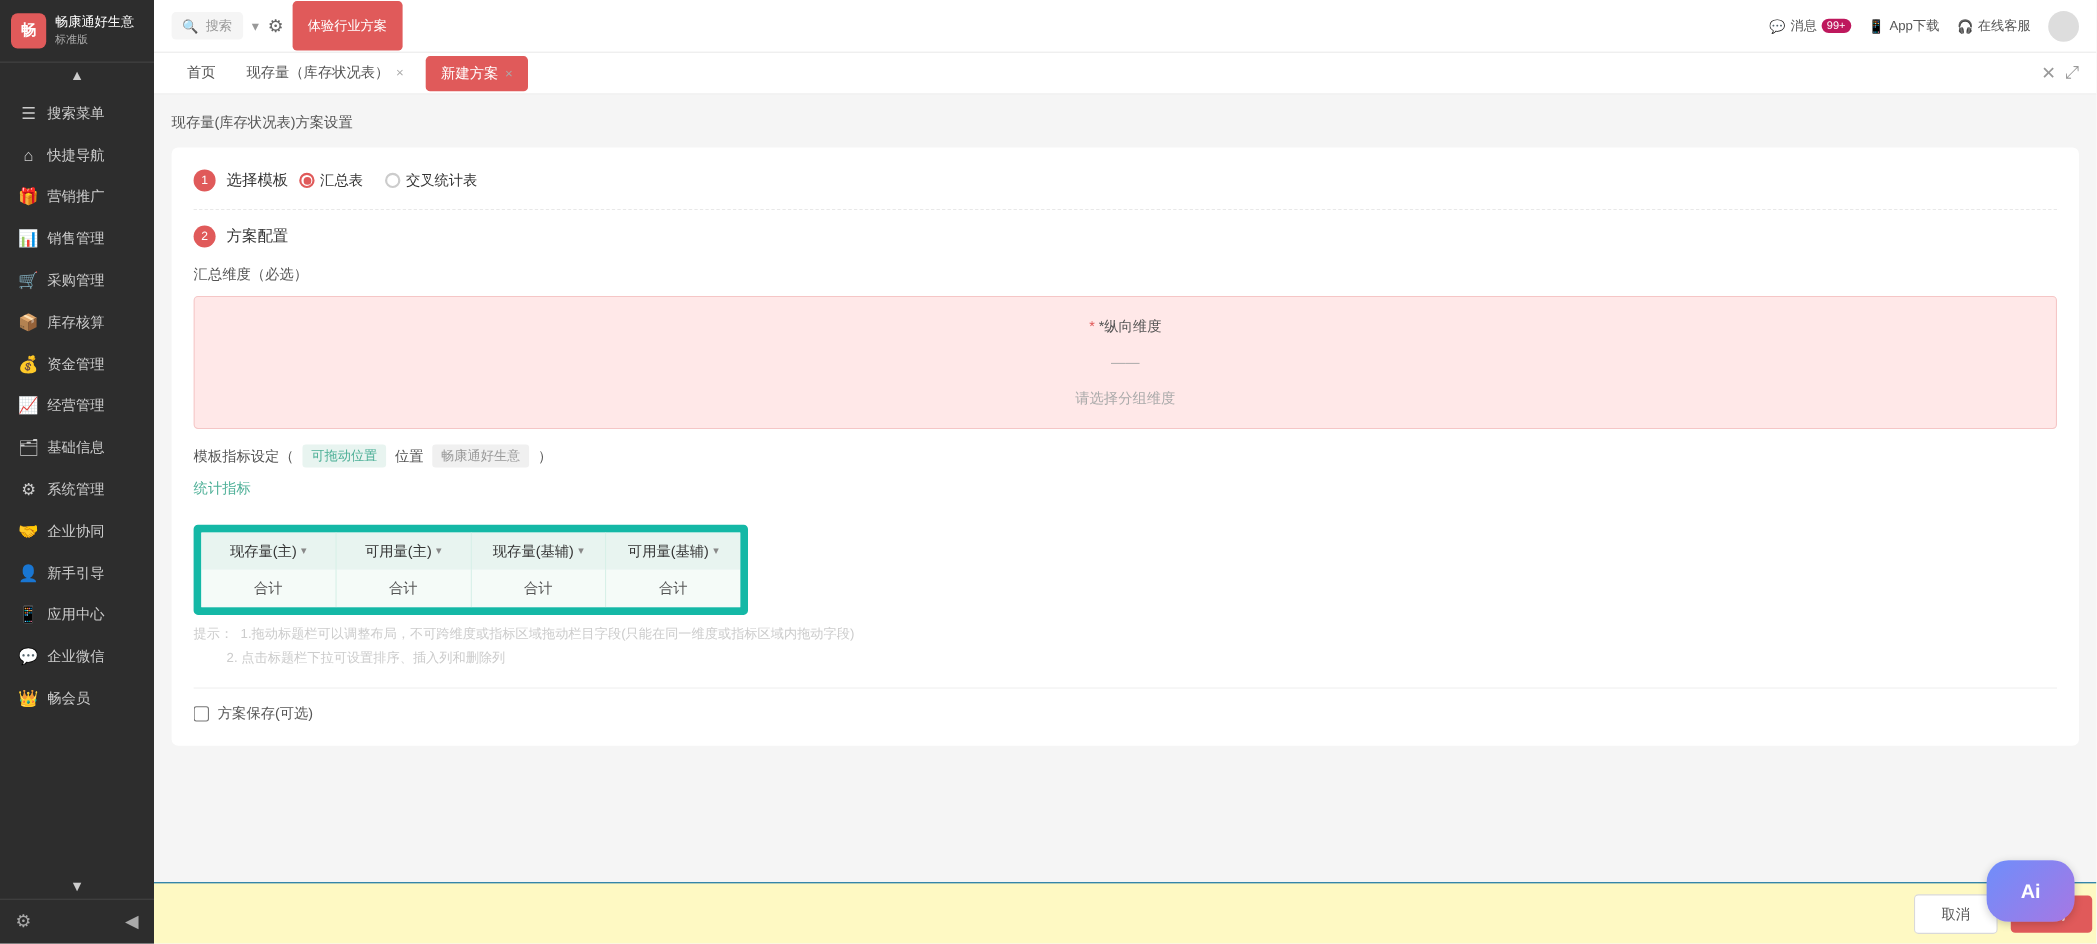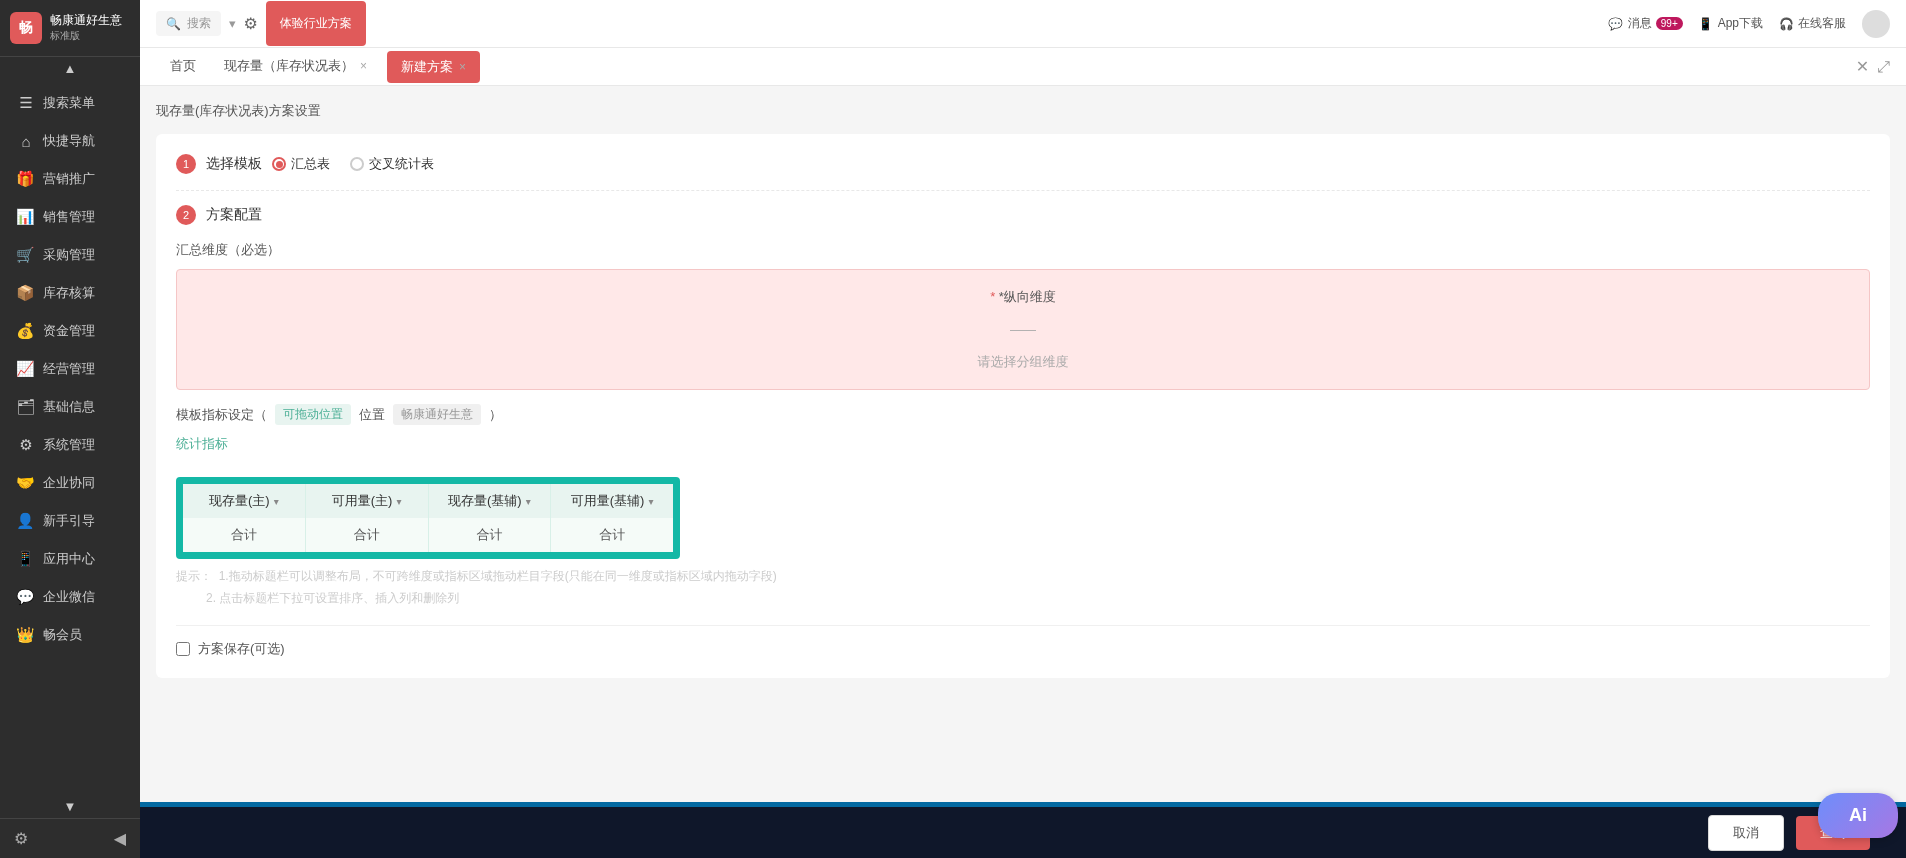--- a/index.html
+++ b/index.html
@@ -191,37 +191,37 @@
     
     .save-row {
       display: flex; align-items: center; gap: 8px;
       margin-top: 16px; padding-top: 14px; border-top: 1px solid #f0f0f0;
     }
     .save-checkbox { width: 14px; height: 14px; cursor: pointer; }
     .save-label { font-size: 13px; color: #555; }
 
     
     .bottom-bar {
-      background: #0f172a; border-top: 5px solid #0369a1;
+      background: #fef9c3; border-top: 1px solid #0369a1;
       height: 56px; display: flex; align-items: center; justify-content: flex-end;
-      padding: 0 36px; gap: 12px; flex-shrink: 0;
+      padding: 0 4px; gap: 12px; flex-shrink: 0;
     }
     .btn-cancel {
       background: #fff; border: 1px solid #d9d9d9; border-radius: 4px;
       padding: 8px 24px; cursor: pointer; font-size: 13px; color: #555;
     }
     .btn-query {
       background: #e05a5a; border: none; border-radius: 4px;
       padding: 8px 24px; cursor: pointer; font-size: 13px; color: #fff;
     }
 
     
     .ai-fab {
-      position: fixed; right: 8px; bottom: 20px;
-      width: 80px; height: 45px;
+      position: fixed; right: 20px; bottom: 20px;
+      width: 80px; height: 56px;
       background: linear-gradient(135deg, #6e8efb, #a777e3);
       border-radius: 20px;
       display: flex; align-items: center; justify-content: center;
       color: #fff; font-size: 18px; font-weight: bold; cursor: pointer;
       box-shadow: 0 2px 8px rgba(0,0,0,0.2);
     }
 
     
     .sidebar-scroll {
       display: flex; align-items: center; justify-content: center;

